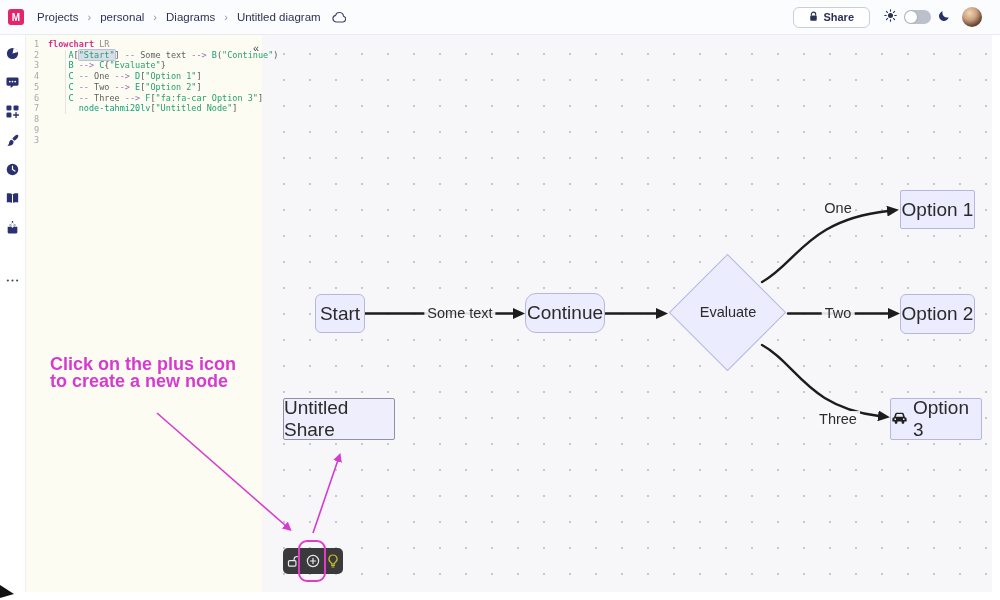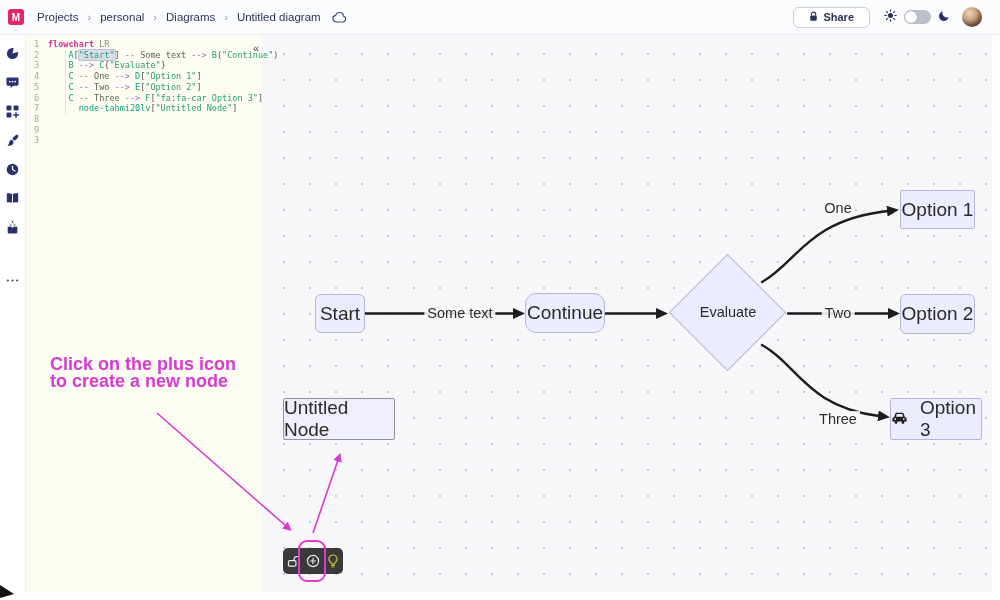--- a/index.html
+++ b/index.html
@@ -44,21 +44,21 @@
   .collapse{position:absolute;right:3px;top:8px;font-size:11px;color:#3b4664;line-height:11px}
 
   
   .canvas{position:absolute;left:262px;top:35px;right:8px;bottom:8px;background:#f7f7fa;background-image:radial-gradient(circle,#c6c8d6 1px,rgba(0,0,0,0) 1.4px);background-size:26px 26px;background-position:9px 6px;z-index:2;overflow:hidden}
   .edges{position:absolute;left:0;top:0;width:100%;height:100%}
   .node{position:absolute;display:flex;align-items:center;justify-content:center;background:#ececff;border:1px solid #b7b7dd;font-size:19px;color:#2b2b2b;z-index:3}
   .n-start{left:53px;top:259px;width:50px;height:39px;border-radius:6px}
   .n-continue{left:263px;top:258px;width:80px;height:40px;border-radius:11px}
   .n-opt1{left:638px;top:155px;width:75px;height:39px;border-radius:2px}
   .n-opt2{left:638px;top:259px;width:75px;height:40px;border-radius:6px}
-  .n-opt3{left:628px;top:363px;width:92px;height:42px;border-radius:2px;gap:12px}
+  .n-opt3{left:628px;top:363px;width:92px;height:42px;border-radius:2px;gap:5px}
   .n-untitled{left:21px;top:363px;width:112px;height:42px;border-radius:2px;border-color:#8f92a4;background:#eeeefc}
   .diamond-shape{position:absolute;left:424px;top:236px;width:83px;height:83px;background:#ececff;border:1px solid #b7b7dd;transform:rotate(45deg);z-index:3}
   .diamond-label{position:absolute;left:416px;top:269px;width:100px;text-align:center;font-size:14.5px;color:#2b2b2b;z-index:4}
   .edge-label{position:absolute;transform:translate(-50%,-50%);background:rgba(247,247,250,.9);padding:0 3px;font-size:14.5px;color:#2d2d2d;z-index:4;white-space:nowrap}
   .el-some{left:198px;top:278px}
   .el-one{left:576px;top:173px}
   .el-two{left:576px;top:278px}
   .el-three{left:576px;top:384px}
 
   
@@ -264,21 +264,21 @@
         <svg width="17" height="14" viewBox="0 0 20 16">
             <path d="M3.6 7 5 2.9Q5.4 1.7 6.6 1.7h6.8q1.2 0 1.6 1.2L16.4 7q2 .3 2 2.2V12h-2.8v1.7q0 1-1 1h-1.1q-1 0-1-1V12H7.5v1.7q0 1-1 1H5.4q-1 0-1-1V12H1.6V9.2Q1.6 7.3 3.6 7Z" fill="#1f1f1f"></path>
             <path d="M5.7 6.4 6.8 3.3h6.4l1.1 3.1Z" fill="#ececff"></path>
             <circle cx="5" cy="9.4" r="1" fill="#ececff"></circle>
             <circle cx="15" cy="9.4" r="1" fill="#ececff"></circle>
           </svg>
       </span>
       <span>Option 3</span>
     </div>
     <div class="node n-untitled">
-        <span>Untitled Node</span>
+        <span>Untitled Share</span>
       </div>
 
     <div class="edge-label el-some">Some text</div>
     <div class="edge-label el-one">One</div>
     <div class="edge-label el-two">Two</div>
     <div class="edge-label el-three">Three</div>
 
     <div class="cv-toolbar">
       <div class="cv-btn">
         <svg width="13" height="13" viewBox="0 0 14 14">

